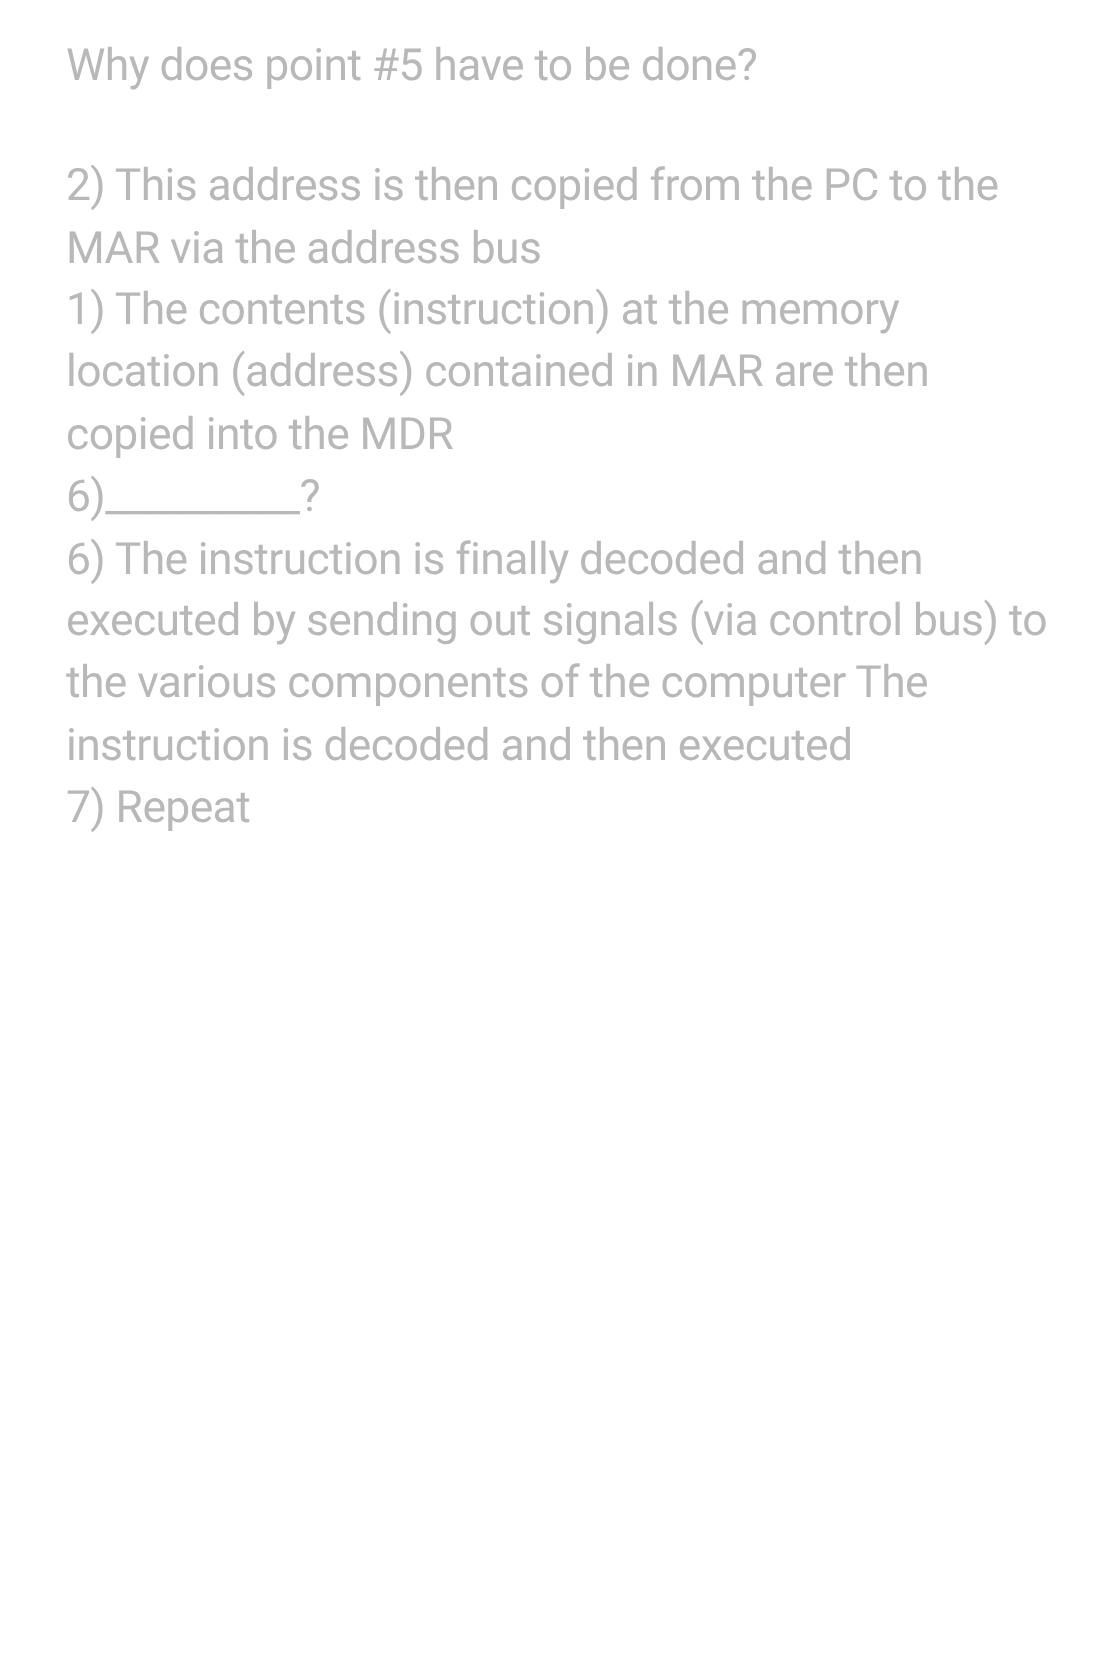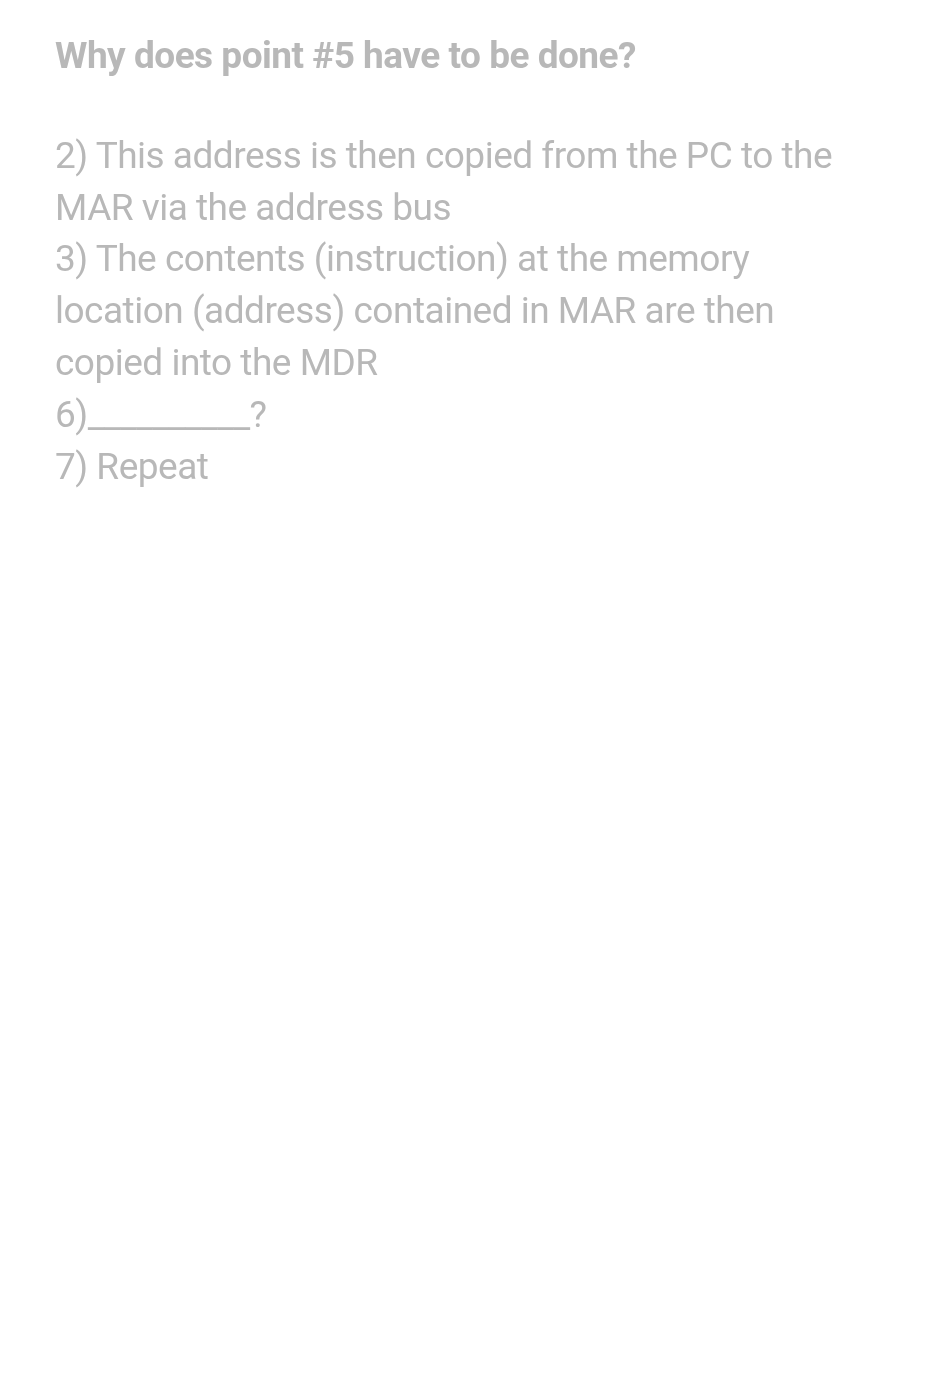--- a/index.html
+++ b/index.html
@@ -13,32 +13,32 @@
       padding: 30px 55px;
       width: 928px;
       color: #b8b8b8;
       font-size: 37px;
       line-height: 1.4;
       font-weight: 400;
       letter-spacing: -0.5px;
     }
     .question {
       margin-bottom: 48px;
-      font-weight: bold;
     }
     .steps {
       display: block;
     }
     .step {
       display: block;
     }
   </style>
 </head>
 <body>
 
 <div class="question">Why does point #5 have to be done?</div>
 
 <div class="steps">
   <span class="step">2) This address is then copied from the PC to the MAR via the address bus</span>
-  <span class="step">3) The contents (instruction) at the memory location (address) contained in MAR are then copied into the MDR</span>
+  <span class="step">1) The contents (instruction) at the memory location (address) contained in MAR are then copied into the MDR</span>
   <span class="step">6)__________?</span>
+  <span class="step">6) The instruction is finally decoded and then executed by sending out signals (via control bus) to the various components of the computer The instruction is decoded and then executed</span>
   <span class="step">7) Repeat</span>
 </div>
 
 </body></html>

